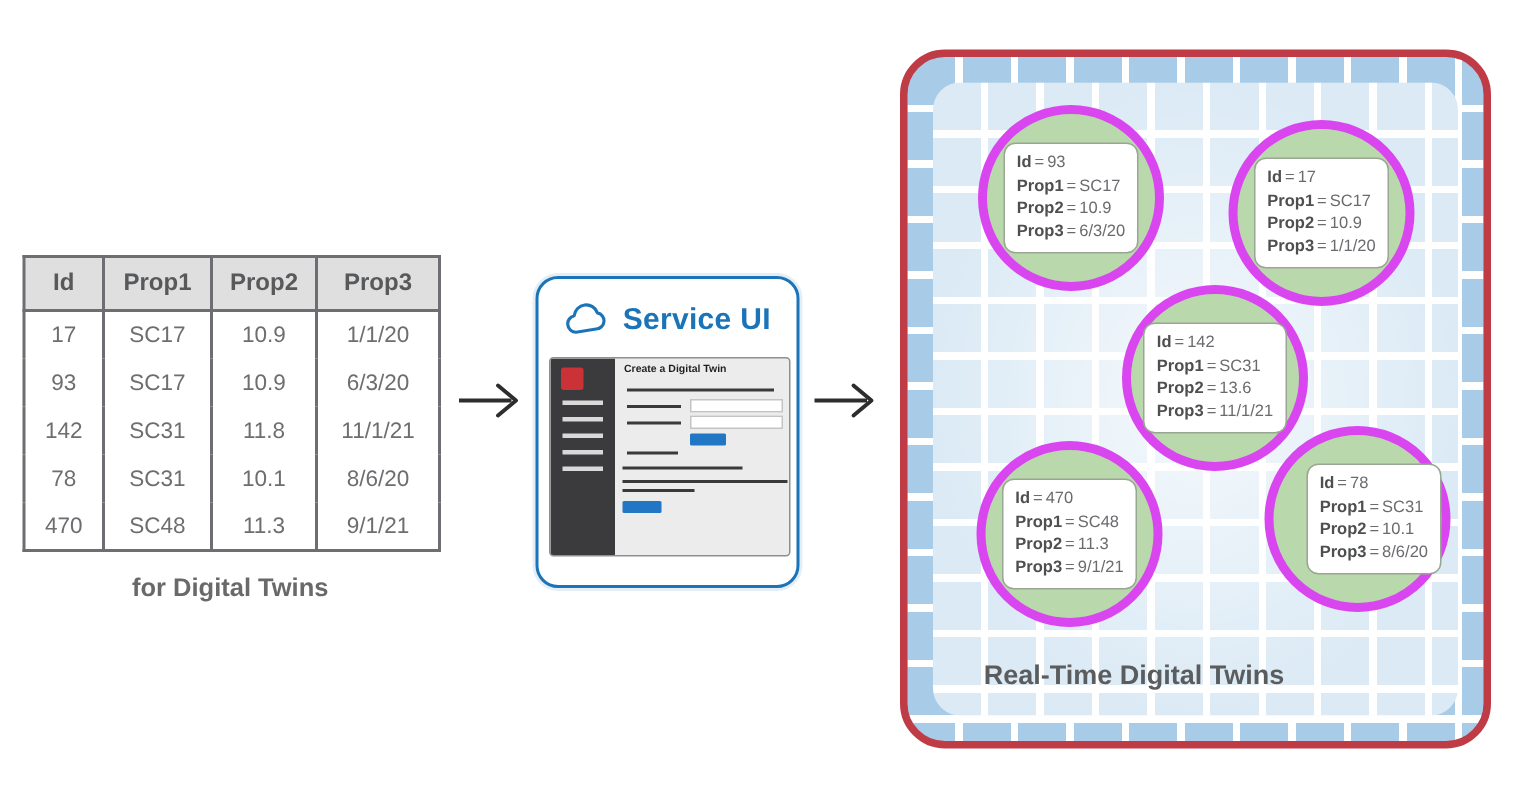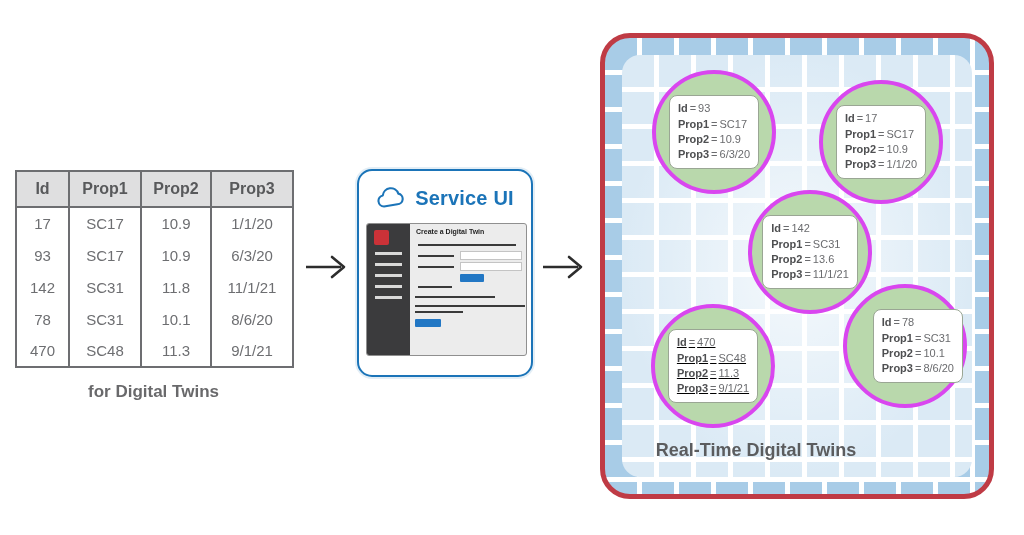--- a/index.html
+++ b/index.html
@@ -54,21 +54,21 @@
   }
 
   
   .flow-arrow { position: absolute; }
   .arrow1 { left: 303px; top: 252px; }
   .arrow2 { left: 540px; top: 252px; }
 
   
   .service-panel {
     position: absolute;
-    left: 357px; top: 169px;
+    left: 357px; top: 184px;
     width: 176px; height: 208px;
     background: #ffffff;
     border: 2.5px solid #1b74b8;
     border-radius: 15px;
     box-shadow: 0 0 0 2px rgba(27,116,184,0.12);
   }
   .service-header {
     display: flex;
     align-items: center;
     justify-content: center;
@@ -144,41 +144,41 @@
     background-image:
       radial-gradient(closest-side, rgba(255,255,255,0.8), rgba(255,255,255,0.25)),
       repeating-linear-gradient(to right, transparent 0, transparent 32px, #ffffff 32px, #ffffff 37px),
       repeating-linear-gradient(to bottom, transparent 0, transparent 32px, #ffffff 32px, #ffffff 37px);
   }
   .twin-circle {
     position: absolute;
     width: 124px; height: 124px;
     border-radius: 50%;
     background: #b9d8ac;
-    border: 4px solid #d946ef;
+    border: 6px solid #d946ef;
     display: flex;
     align-items: center;
     justify-content: center;
   }
   .twin-label {
     background: #ffffff;
     border: 1.5px solid #9aa694;
     border-radius: 8px;
     padding: 5px 8px;
     font-size: 11px;
     line-height: 1.4;
     white-space: nowrap;
   }
   .twin-field .fld { font-weight: bold; color: #4e4f51; }
   .twin-field .eq { color: #6a6b6e; margin: 0 2px; }
   .twin-field .val { color: #6a6b6e; }
   .tc1 { left: 652px; top: 70px; }
   .tc2 { left: 819px; top: 80px; }
   .tc3 { left: 748px; top: 190px; }
-  .tc4 { left: 651px; top: 304px; text-decoration: underline; }
+  .tc4 { left: 651px; top: 294px; }
   .tc5 { left: 843px; top: 284px; justify-content: flex-end; }
 
   .twins-caption {
     position: absolute;
     left: 600px; top: 440px; width: 312px;
     text-align: center;
     font-size: 18px;
     font-weight: bold;
     color: #5b5c5e;
   }

